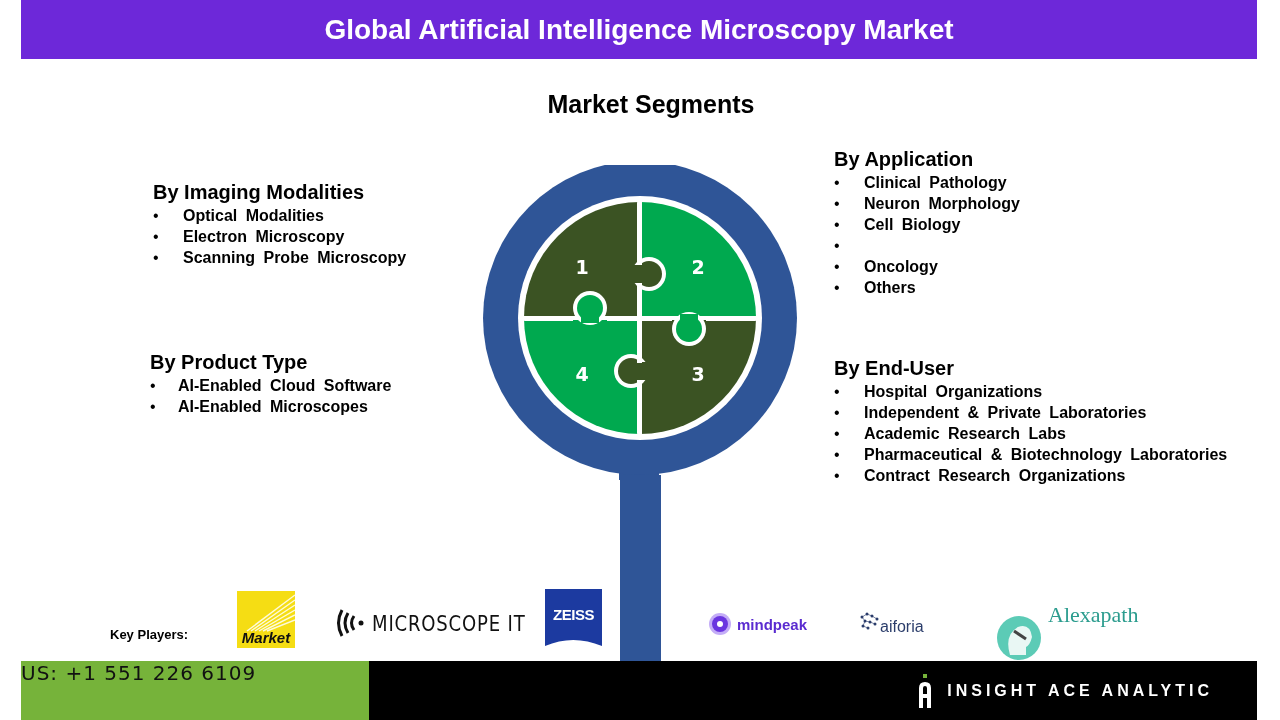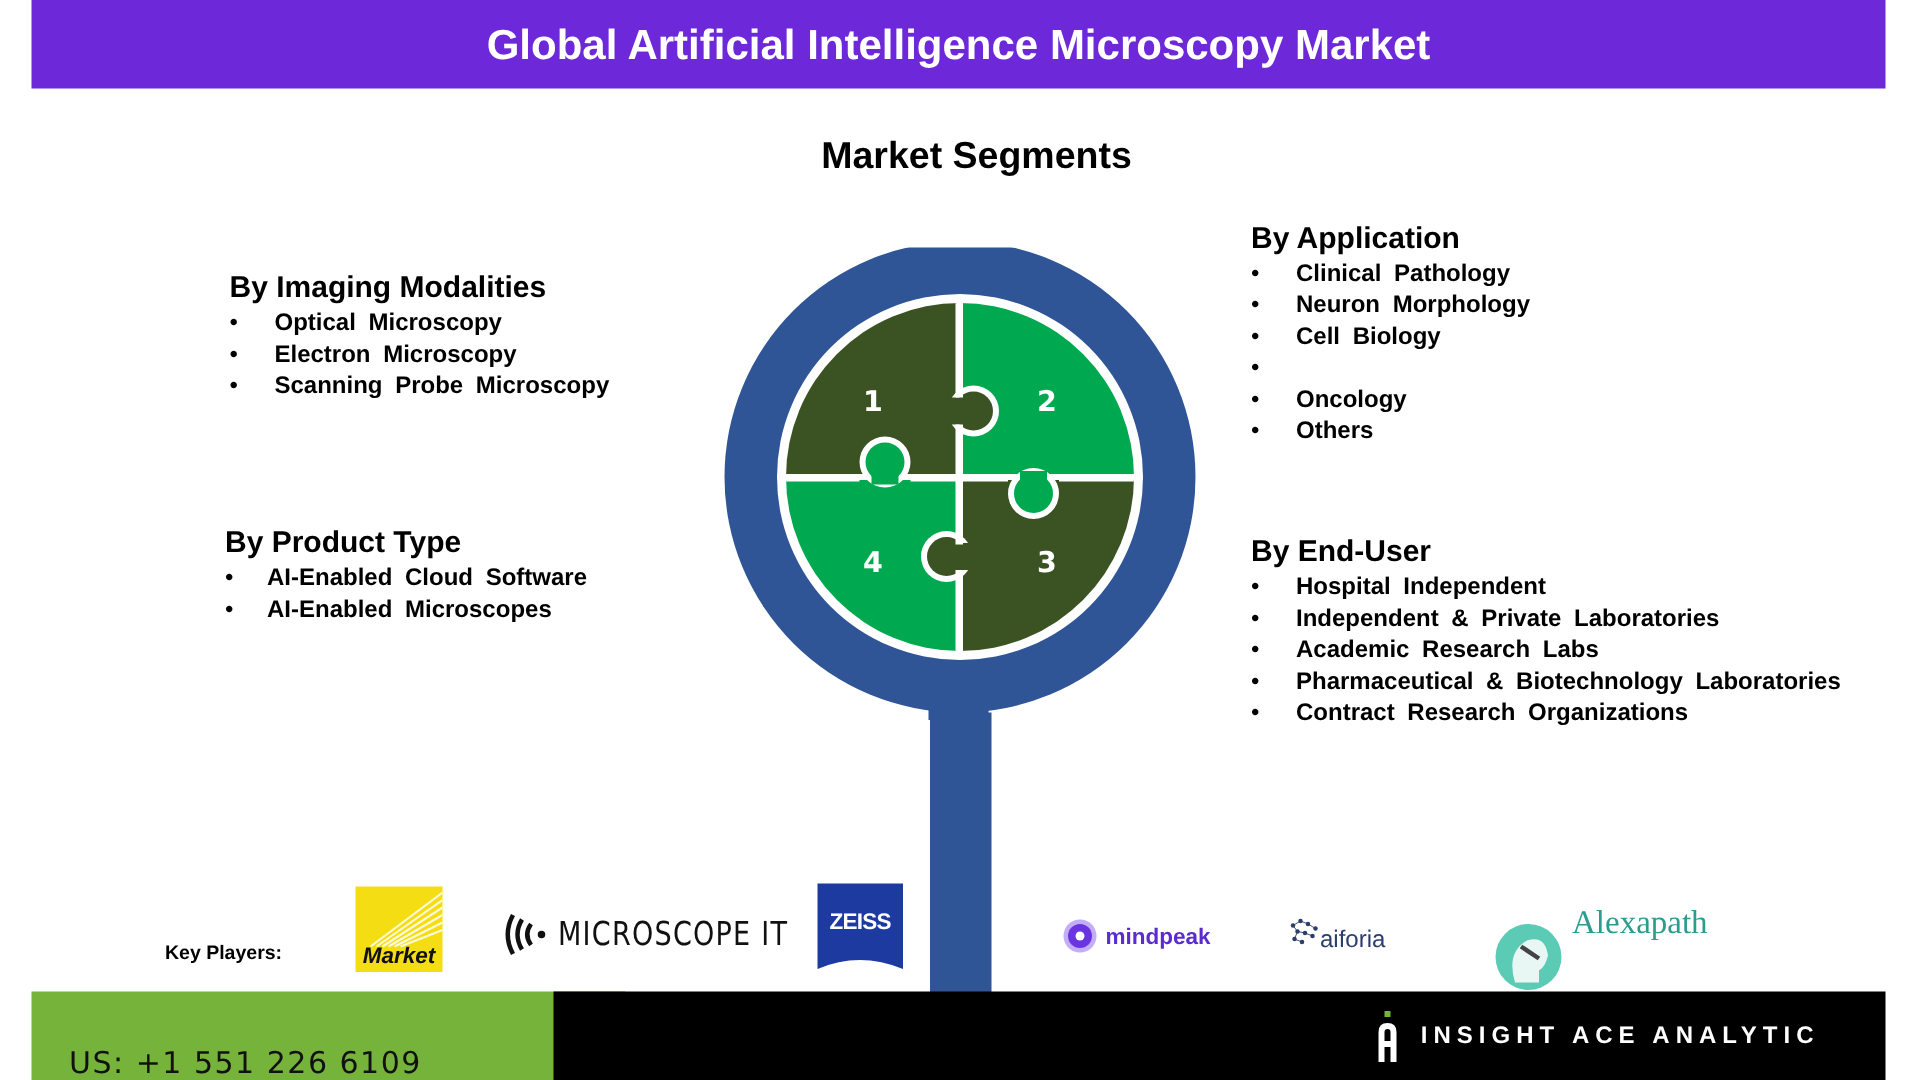--- a/index.html
+++ b/index.html
@@ -27,21 +27,21 @@
     #seg-imaging li .bullet { width: 30px; }
     #seg-product { left: 150px; top: 350px; }
     #seg-product li .bullet { width: 28px; }
     #seg-application { left: 834px; top: 147px; }
     #seg-enduser { left: 834px; top: 356px; }
 
     .magnifier { position: absolute; left: 482px; top: 165px; width: 316px; height: 500px; }
 
     .footer-left {
       position: absolute; left: 21px; top: 661px; width: 396px; height: 59px;
-      background: #76b33a; display: flex; align-items: flex-end; padding-left: 25px;
+      background: #76b33a; display: flex; align-items: flex-start; 
       font-family: "DejaVu Sans", sans-serif; font-size: 20px; letter-spacing: 1px; color: #111;
     }
     .footer-right {
       position: absolute; left: 369px; top: 661px; width: 888px; height: 59px;
       background: #000; display: flex; align-items: center; justify-content: flex-end; padding-right: 44px;
     }
     .brand-text { color: #fff; font-size: 16px; font-weight: bold; letter-spacing: 4px; margin-left: 14px; }
 
     .key-players-label { position: absolute; left: 110px; top: 627px; font-size: 13px; font-weight: bold; }
     .logo { position: absolute; display: flex; align-items: center; }
@@ -73,21 +73,21 @@
 <div class="title-bar">
   <span>Global Artificial Intelligence Microscopy Market</span>
 </div>
 <div class="subtitle">Market Segments</div>
 
 <div class="segment" id="seg-imaging">
   <h3>By Imaging Modalities</h3>
   <ul>
     <li>
         <span class="bullet">•</span>
-        <span>Optical Microscopy</span>
+        <span>Optical Modalities</span>
       </li>
     <li>
         <span class="bullet">•</span>
         <span>Electron Microscopy</span>
       </li>
     <li>
         <span class="bullet">•</span>
         <span>Scanning Probe Microscopy</span>
       </li>
   </ul>
@@ -134,21 +134,21 @@
         <span>Others</span>
       </li>
   </ul>
 </div>
 
 <div class="segment" id="seg-enduser">
   <h3>By End-User</h3>
   <ul>
     <li>
         <span class="bullet">•</span>
-        <span>Hospital Independent</span>
+        <span>Hospital Organizations</span>
       </li>
     <li>
         <span class="bullet">•</span>
         <span>Independent &amp; Private Laboratories</span>
       </li>
     <li>
         <span class="bullet">•</span>
         <span>Academic Research Labs</span>
       </li>
     <li>

